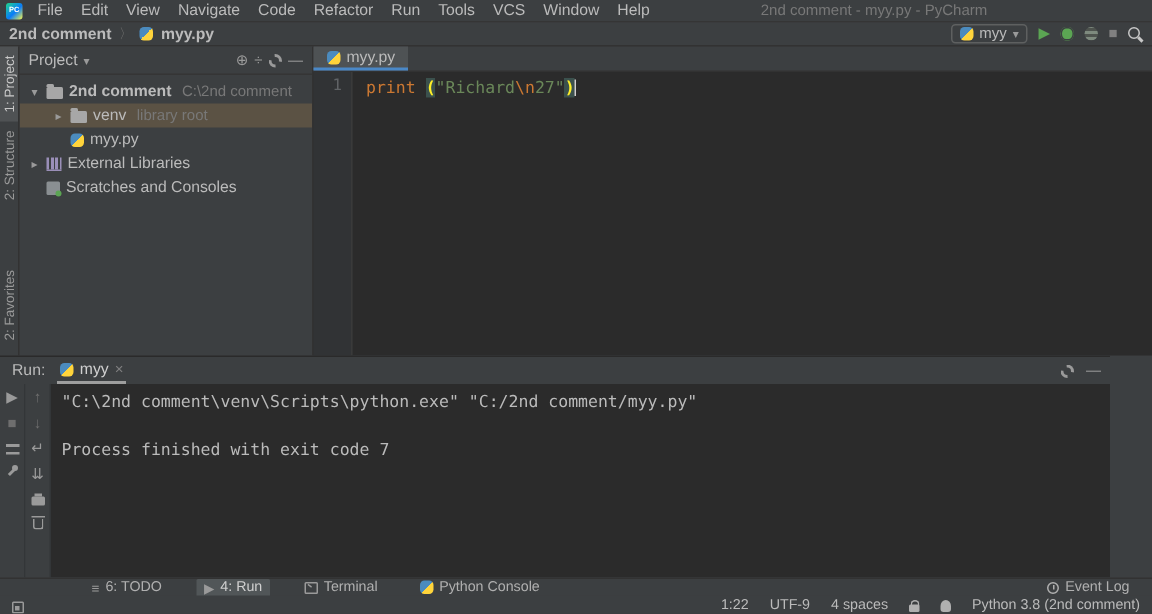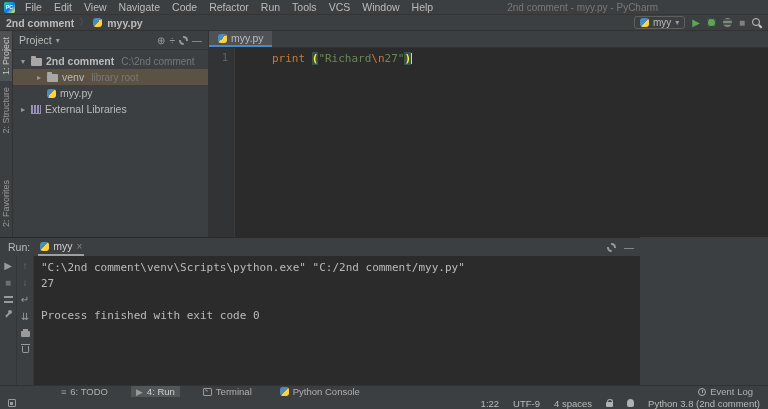--- a/index.html
+++ b/index.html
@@ -82,29 +82,29 @@
     border-radius:50%;background:#5BA553;}
 
   .editor{flex:1;display:flex;flex-direction:column;background:#2B2B2B;min-width:0;}
   .tabbar{height:17px;background:#3C3F41;display:flex;border-bottom:1px solid #323232;}
   .tab{display:flex;align-items:center;gap:4px;padding:0 9px;background:#4E5254;
     border-bottom:2px solid #4A88C7;font-size:10.5px;color:#BBBBBB;}
   .editor-body{flex:1;display:flex;}
   .gutter{width:26px;background:#313335;border-right:1px solid #3A3A3A;color:#606366;
     text-align:right;padding:3px 6px 0 0;font-size:10.5px;}
   .code-area{flex:1;padding:3px 0 0 9px;font-size:11px;line-height:15px;white-space:pre;}
-  .tok-keyword{color:#CC7832;margin-left:28px;}
+  .tok-keyword{color:#CC7832;}
   .tok-plain{color:#A9B7C6;}
   .tok-string{color:#6A8759;}
   .tok-escape{color:#CC7832;}
   .tok-brace{color:#FFEF28;background:#3B514D;font-weight:bold;}
   .caret{display:inline-block;width:1px;height:11px;background:#CFCFCF;vertical-align:-2px;}
 
   
-  .run-panel{position:absolute;top:237px;left:0;width:640px;height:148px;background:#3C3F41;
+  .run-panel{position:absolute;top:237px;left:0;width:740px;height:148px;background:#3C3F41;
     border-top:1px solid #2A2A2A;display:flex;flex-direction:column;}
   .run-header{height:18px;display:flex;align-items:center;padding:0 6px 0 8px;gap:8px;}
   .run-label{font-size:10.5px;color:#BBBBBB;}
   .run-tab{display:flex;align-items:center;gap:4px;height:100%;border-bottom:2px solid #9E9E9E;padding:0 2px;}
   .run-tab-label{font-size:10.5px;color:#D0D0D0;}
   .tab-close{color:#808080;font-size:10px;}
   .run-header .spacer{flex:1;}
   .run-body{flex:1;display:flex;min-height:0;}
   .icon-col{width:17px;display:flex;flex-direction:column;align-items:center;gap:7px;
     padding-top:5px;border-right:1px solid #333638;background:#3C3F41;}
@@ -128,21 +128,21 @@
   .win-item.active{background:#515658;border-radius:1px;color:#D0D0D0;}
   .win-item .wi-ic{font-size:9px;color:#9A9A9A;}
   .winbar .spacer{flex:1;}
   .term-icon{width:9px;height:8px;border:1px solid #9A9A9A;border-radius:1px;position:relative;display:inline-block;}
   .term-icon::before{content:"";position:absolute;left:1px;top:1px;width:3px;height:1px;background:#9A9A9A;transform:rotate(35deg);}
   .clock-icon{width:8px;height:8px;border:1px solid #B0B0B0;border-radius:50%;position:relative;display:inline-block;}
   .clock-icon::before{content:"";position:absolute;left:3px;top:1px;width:1px;height:3px;background:#B0B0B0;}
 
   
   .statusbar{position:absolute;top:397px;left:0;right:0;height:12px;background:#3C3F41;
-    display:flex;align-items:center;padding:0 8px 0 8px;font-size:9.5px;color:#BBBBBB;}
+    display:flex;align-items:flex-end;padding:0 8px 0 8px;font-size:9.5px;color:#BBBBBB;}
   .sq-icon{width:8px;height:8px;border:1px solid #9A9A9A;border-radius:1px;position:relative;display:inline-block;}
   .sq-icon::before{content:"";position:absolute;left:1px;bottom:1px;width:3px;height:3px;background:#9A9A9A;}
   .statusbar .spacer{flex:1;}
   .status-right{display:flex;align-items:center;gap:14px;}
   .lock-icon{width:7px;height:5px;background:#B0B0B0;border-radius:1px;position:relative;display:inline-block;margin-top:3px;}
   .lock-icon::before{content:"";position:absolute;top:-3px;left:1px;width:4px;height:3px;
     border:1px solid #B0B0B0;border-bottom:none;border-radius:3px 3px 0 0;}
   .hector-icon{width:7px;height:8px;background:#B0B0B0;border-radius:50% 50% 2px 2px;display:inline-block;}
 </style>
 </head>
@@ -225,20 +225,25 @@
         <div class="tree-row" style="padding-left: 22px;">
           <span class="tree-chevron"></span>
           <span class="py-icon sm"></span>
           <span class="tree-label">myy.py</span>
         </div>
         <div class="tree-row" style="padding-left: 6px;">
           <span class="tree-chevron">▸</span>
           <span class="lib-icon"></span>
           <span class="tree-label">External Libraries</span>
         </div>
+        <div class="tree-row" style="padding-left: 6px;">
+          <span class="tree-chevron"></span>
+          <span class="scratch-icon"></span>
+          <span class="tree-label">Scratches and Consoles</span>
+        </div>
       </div>
   </div>
 
   <div class="editor">
     <div class="tabbar">
       <div class="tab">
         <span class="py-icon sm"></span>
         <span>myy.py</span>
       </div>
     </div>
@@ -273,23 +278,22 @@
     <div class="icon-col">
       <span class="col-ic" style="color:#6E6E6E">↑</span>
       <span class="col-ic" style="color:#6E6E6E">↓</span>
       <span class="col-ic">↵</span>
       <span class="col-ic">⇊</span>
       <span class="print-icon"></span>
       <span class="trash-icon"></span>
     </div>
     <div class="console mono" id="console-lines">
         <div class="console-line">"C:\2nd comment\venv\Scripts\python.exe" "C:/2nd comment/myy.py"</div>
-        <div class="console-line">27</div>
         <div class="console-line">&nbsp;</div>
-        <div class="console-line">Process finished with exit code 0</div>
+        <div class="console-line">Process finished with exit code 7</div>
       </div>
   </div>
 </div>
 
 <div class="winbar" id="winbar">
   <span class="win-item">
       <span class="wi-ic">≡</span>
       <span>6: TODO</span>
     </span>
     <span class="win-item active">

